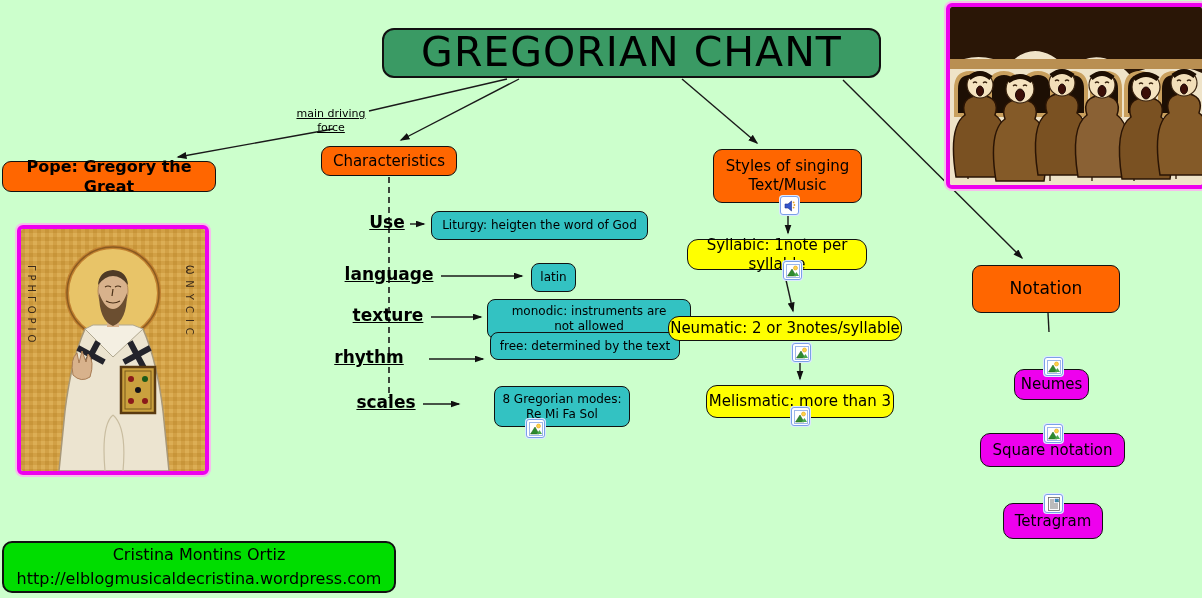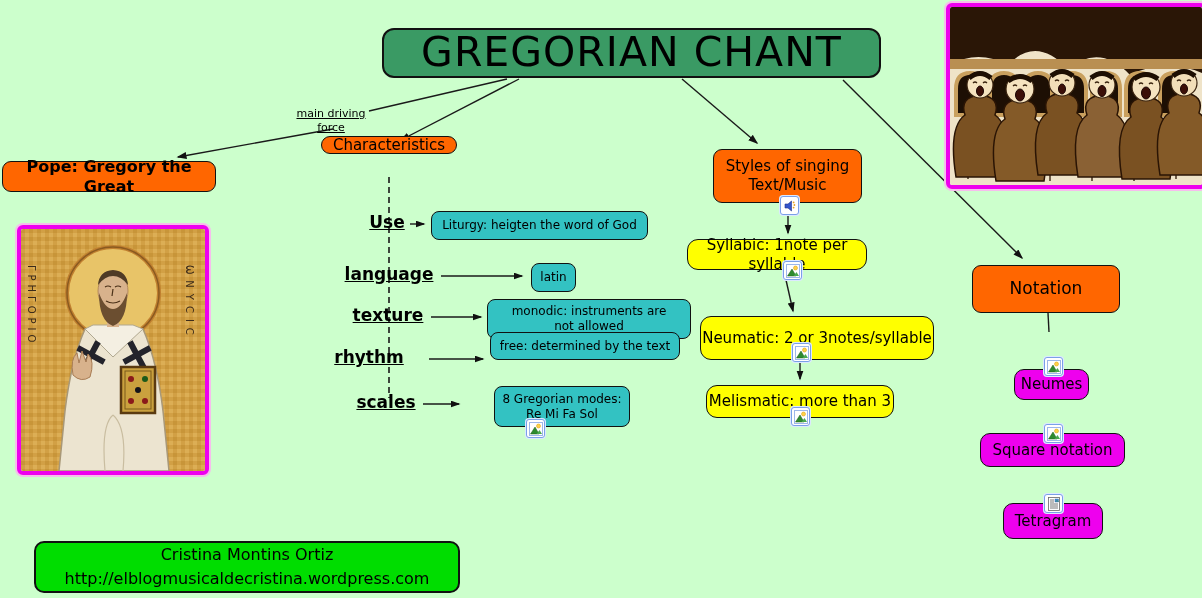--- a/index.html
+++ b/index.html
@@ -57,44 +57,44 @@
       <line x1="1048" y1="313" x2="1049" y2="332"></line>
       <line x1="1051" y1="375" x2="1050" y2="396" stroke="#41603c"></line>
       <line x1="1051" y1="442" x2="1052" y2="466" stroke="#41603c"></line>
     </g>
   </svg>
 
   <div class="node title-node" style="left:382px;top:28px;width:499px;height:50px;">GREGORIAN CHANT</div>
 
   <div class="node orange" style="left:2px;top:161px;width:214px;height:31px;font-size:16px;font-weight:bold;">Pope: Gregory the Great</div>
 
-  <div class="node orange" style="left:321px;top:136px;width:136px;height:18px;font-size:15px;">Characteristics</div>
+  <div class="node orange" style="left:321px;top:146px;width:136px;height:30px;font-size:15px;">Characteristics</div>
 
   <div class="node orange ml" style="left:713px;top:149px;width:149px;height:54px;font-size:15px;">Styles of singing
 Text/Music</div>
 
   <div class="node orange" style="left:972px;top:265px;width:148px;height:48px;font-size:17px;">Notation</div>
 
   <div class="node teal" style="left:431px;top:211px;width:217px;height:29px;">Liturgy: heigten the word of God</div>
   <div class="node teal" style="left:531px;top:263px;width:45px;height:29px;">latin</div>
   <div class="node teal ml" style="left:487px;top:299px;width:204px;height:40px;">monodic: instruments are
 not allowed</div>
   <div class="node teal" style="left:490px;top:332px;width:190px;height:28px;">free: determined by the text</div>
   <div class="node teal ml" style="left:494px;top:386px;width:136px;height:41px;">8 Gregorian modes:
 Re Mi Fa Sol</div>
 
   <div class="node yellow" style="left:687px;top:239px;width:180px;height:31px;">Syllabic: 1note per syllable</div>
-  <div class="node yellow" style="left:700px;top:316px;width:234px;height:44px;">Neumatic: 2 or 3notes/syllable</div>
+  <div class="node yellow" style="left:668px;top:316px;width:234px;height:25px;">Neumatic: 2 or 3notes/syllable</div>
   <div class="node yellow" style="left:706px;top:385px;width:188px;height:33px;">Melismatic: more than 3</div>
 
   <div class="node magenta" style="left:1014px;top:333px;width:75px;height:31px;">Neumes</div>
   <div class="node magenta" style="left:980px;top:397px;width:145px;height:34px;">Square notation</div>
   <div class="node magenta" style="left:1003px;top:467px;width:100px;height:36px;">Tetragram</div>
 
-  <div class="node credit ml" style="left:2px;top:541px;width:426px;height:52px;margin-left:32px;">Cristina Montins Ortiz
+  <div class="node credit ml" style="left:2px;top:541px;width:394px;height:52px;">Cristina Montins Ortiz
 http://elblogmusicaldecristina.wordpress.com</div>
 
   <div class="mdf ml" style="left:331px;top:107px;">main driving
 force</div>
   <div class="linklabel" style="left:387px;top:212px;">Use</div>
   <div class="linklabel" style="left:389px;top:264px;">language</div>
   <div class="linklabel" style="left:388px;top:305px;">texture</div>
   <div class="linklabel" style="left:369px;top:347px;">rhythm</div>
   <div class="linklabel" style="left:386px;top:392px;">scales</div>
 

